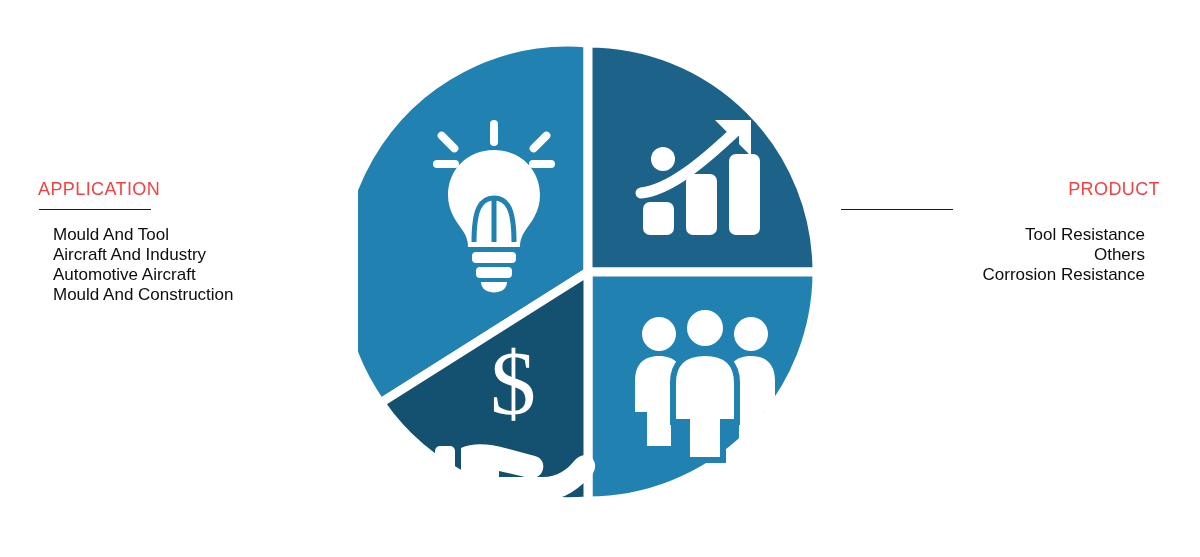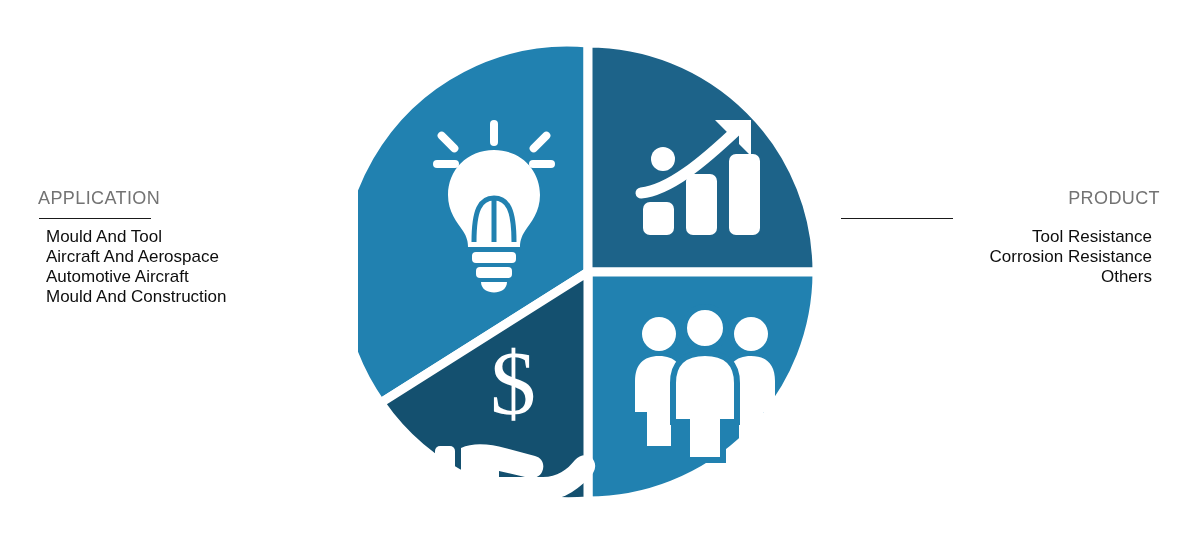--- a/index.html
+++ b/index.html
@@ -31,35 +31,34 @@
     color: #111111;
   }
   .panel-left  { left: 38px;  top: 178px; width: 300px; text-align: left; }
   .panel-right { left: 840px; top: 178px; width: 320px; text-align: right; }
 
   .panel-title {
     font-size: 18px;
     letter-spacing: 0.4px;
     line-height: 22px;
     font-weight: 400;
-    color: #737373;
+    color: #ef4444;
     white-space: nowrap;
-    margin-top: 9px;
   }
 
   .panel-rule {
     width: 112px;
     height: 1px;
     background: #1a1a1a;
     margin: 9px 0 7px 1px;
   }
 
   .panel-list {
     list-style: none;
-    margin: 8px;
+    margin: 15px;
     padding: 0;
   }
   .panel-list li {
     font-size: 17px;
     line-height: 20px;
     font-weight: 400;
     color: #0d0d0d;
     white-space: nowrap;
   }
 
@@ -79,33 +78,33 @@
 </head>
 <body>
 
 <div class="canvas">
 
   <div class="panel panel-left">
     <div class="panel-title">APPLICATION</div>
     <div class="panel-rule"></div>
     <ul class="panel-list">
       <li>Mould And Tool</li>
-      <li>Aircraft And Aerospace</li>
+      <li>Aircraft And Industry</li>
       <li>Automotive Aircraft</li>
       <li>Mould And Construction</li>
     </ul>
   </div>
 
   <div class="panel panel-right">
     <div class="panel-title">PRODUCT</div>
     <div class="panel-rule"></div>
     <ul class="panel-list">
       <li>Tool Resistance</li>
+      <li>Others</li>
       <li>Corrosion Resistance</li>
-      <li>Others</li>
     </ul>
   </div>
 
   <div class="wheel">
     <svg viewBox="0 0 460 460" xmlns="http://www.w3.org/2000/svg">
 
       <path class="seg" d="M 230 230 L 230 1 A 229 229 0 0 0 22.5 361 Z" fill="#2181b0"></path>
 
       <path class="seg" d="M 230 230 L 230 1 A 229 229 0 0 1 459 230 Z" fill="#1d6389"></path>
 

